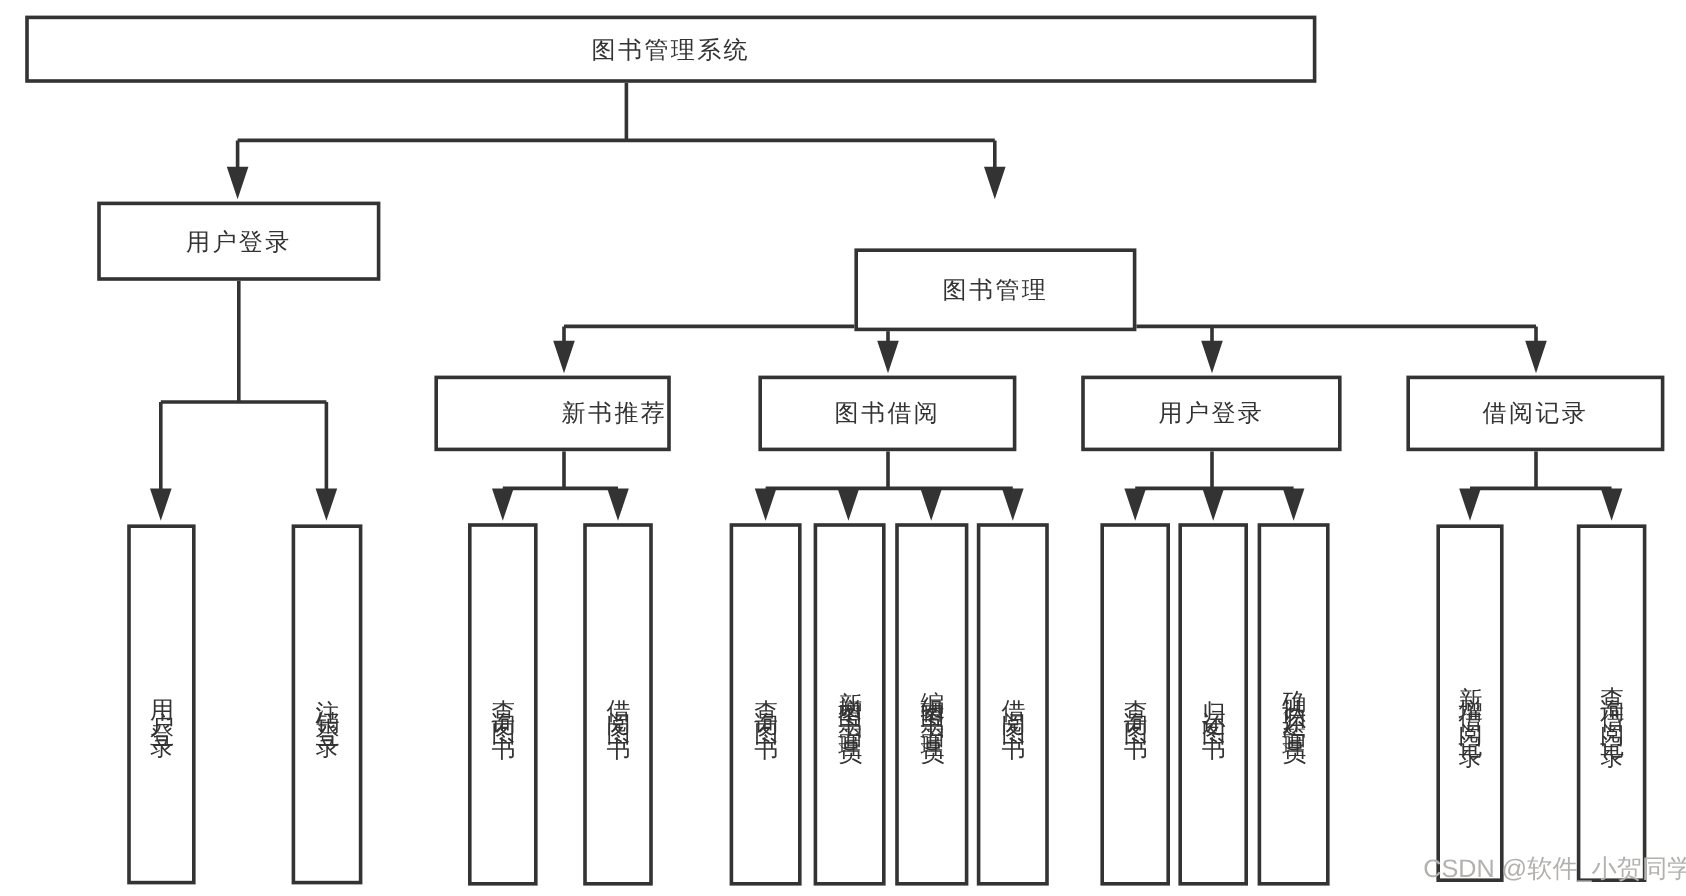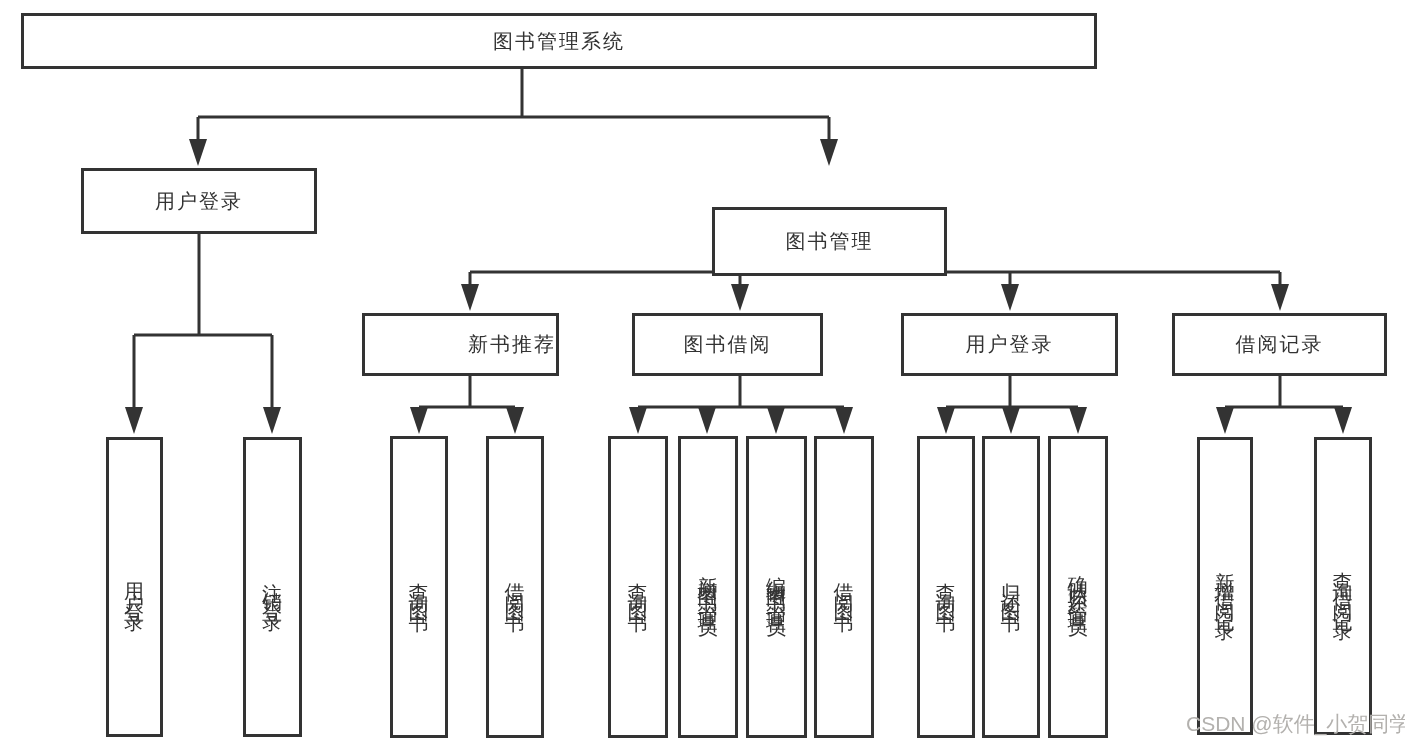--- a/index.html
+++ b/index.html
@@ -104,21 +104,21 @@
   <div class="node" style="left:81px; top:168px; width:236px; height:66px;">
     <span class="h-label">用户登录</span>
   </div>
   <div class="node" style="left:712px; top:168px; width:235px; height:69px;margin-top:39px;">
     <span class="h-label">图书管理</span>
   </div>
 
   <div class="node" style="left:362px; top:313px; width:197px; height:63px;justify-content:flex-end;">
     <span class="h-label">新书推荐</span>
   </div>
-  <div class="node" style="left:632px; top:313px; width:191px; height:63px;">
+  <div class="node" style="left:632px; top:313px; width:215px; height:63px;">
     <span class="h-label">图书借阅</span>
   </div>
   <div class="node" style="left:901px; top:313px; width:217px; height:63px;">
     <span class="h-label">用户登录</span>
   </div>
   <div class="node" style="left:1172px; top:313px; width:215px; height:63px;align-items:center;">
     <span class="h-label">借阅记录</span>
   </div>
 
   <div class="node leaf" style="left:106px; top:437px; width:57px; height:300px;">

